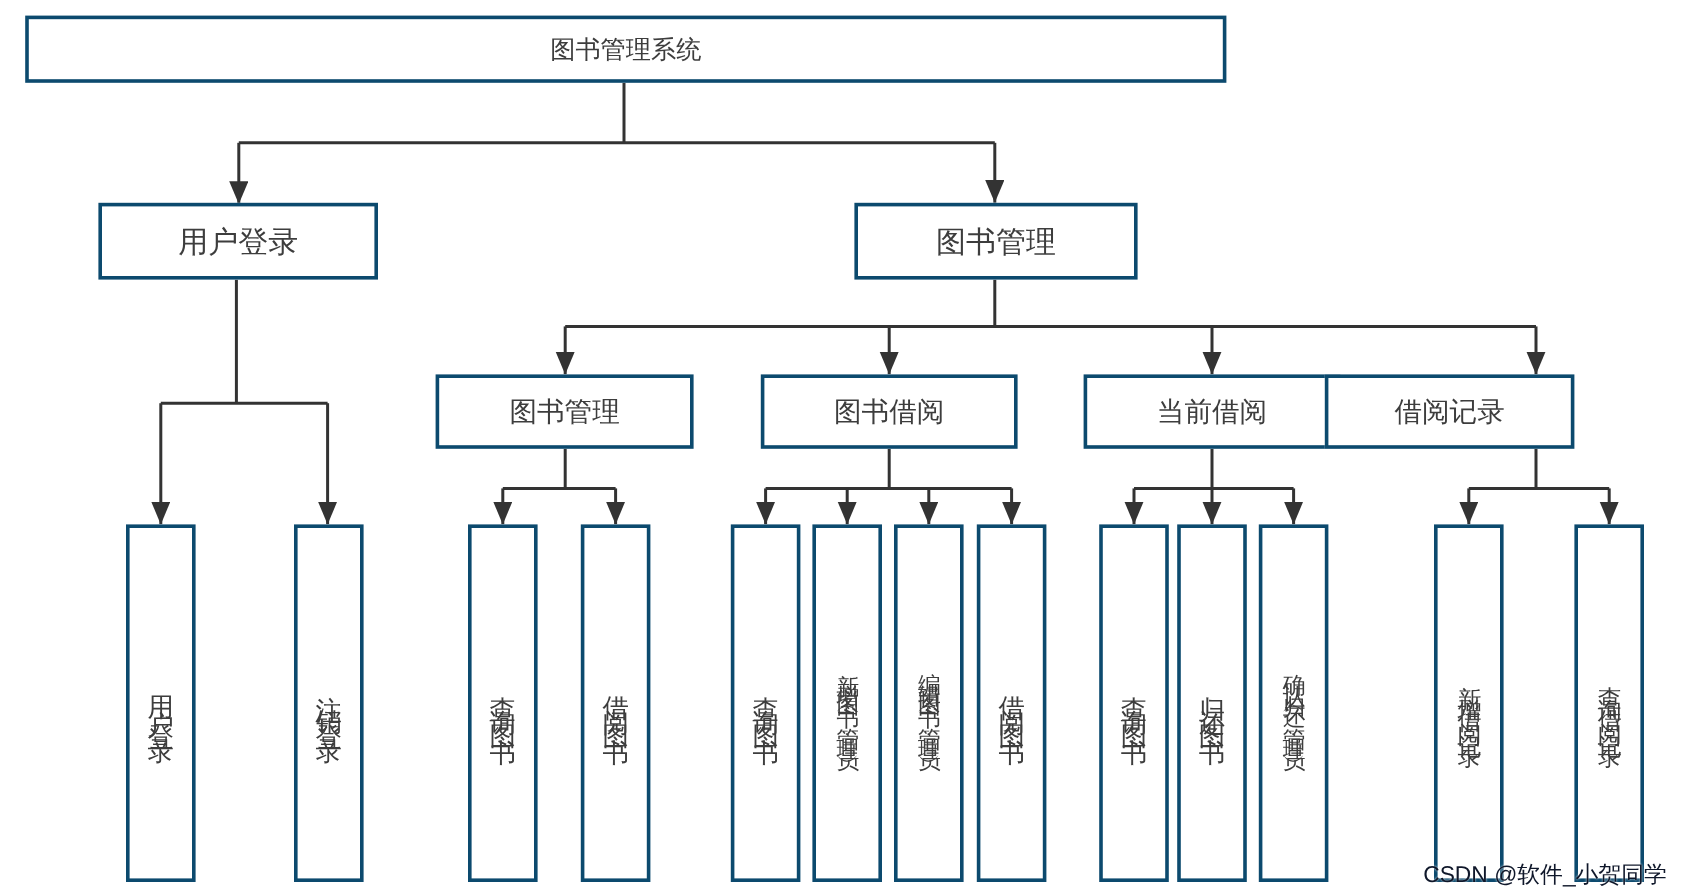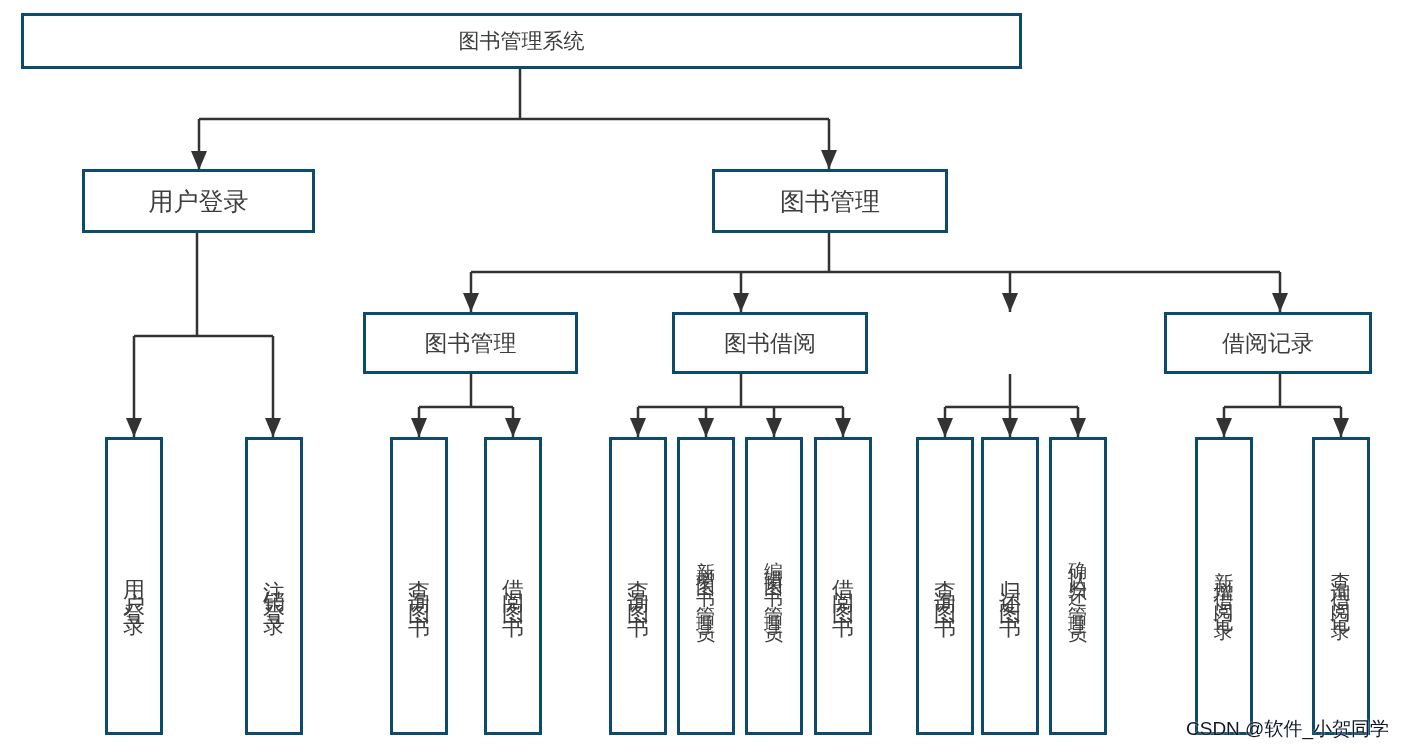--- a/index.html
+++ b/index.html
@@ -31,23 +31,23 @@
     color: #3d3d3d;
     text-align: center;
     z-index: 2;
   }
   .root  { left: 21px;  top: 13px;  width: 1001px; height: 56px; font-size: 21px; }
   .l2    { top: 169px; height: 64px; font-size: 25px; }
   .l2a   { left: 82px;  width: 233px; }
   .l2b   { left: 712px; width: 236px; }
   .l3    { top: 312px; height: 62px; font-size: 23px; }
   .l3a   { left: 363px;  width: 215px; }
-  .l3b   { left: 672px;  width: 196px; }
+  .l3b   { left: 634px;  width: 214px; }
   .l3c   { left: 903px;  width: 214px; }
-  .l3d   { left: 1164px; width: 208px; }
+  .l3d   { left: 1104px; width: 208px; }
   .leaf  { top: 437px; height: 298px; width: 58px; }
   .leaf span {
     writing-mode: vertical-rl;
     text-orientation: mixed;
     font-size: 22px;
     letter-spacing: 12px;
     line-height: 1;
     white-space: nowrap;
   }
   .leaf.med span  { font-size: 20px; letter-spacing: 10px; }
@@ -127,20 +127,23 @@
   <div class="node l2 l2b">
     <span>图书管理</span>
   </div>
 
   <div class="node l3 l3a">
     <span>图书管理</span>
   </div>
   <div class="node l3 l3b">
     <span>图书借阅</span>
   </div>
+  <div class="node l3 l3c">
+    <span>当前借阅</span>
+  </div>
   <div class="node l3 l3d">
     <span>借阅记录</span>
   </div>
 
   <div class="node leaf" style="left:105px">
     <span>用户登录</span>
   </div>
   <div class="node leaf" style="left:245px">
     <span>注销登录</span>
   </div>

